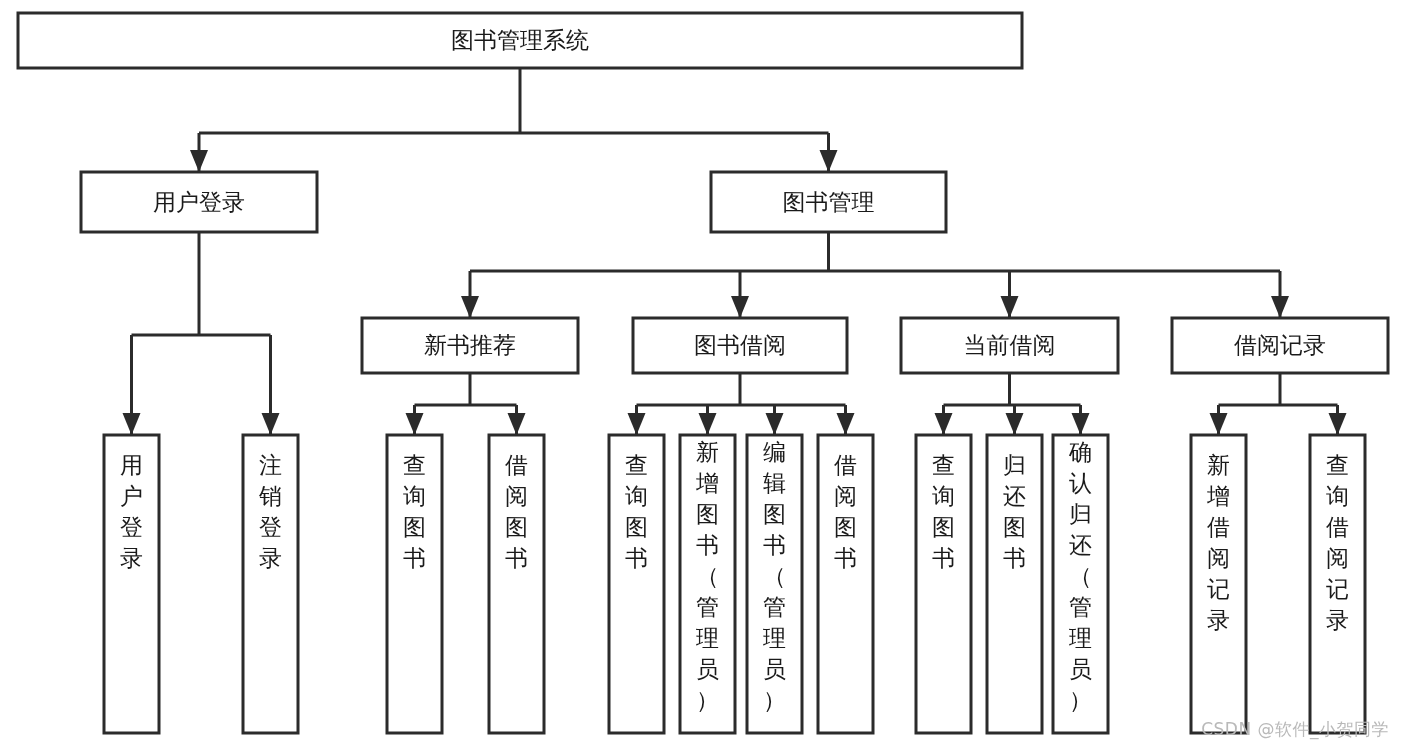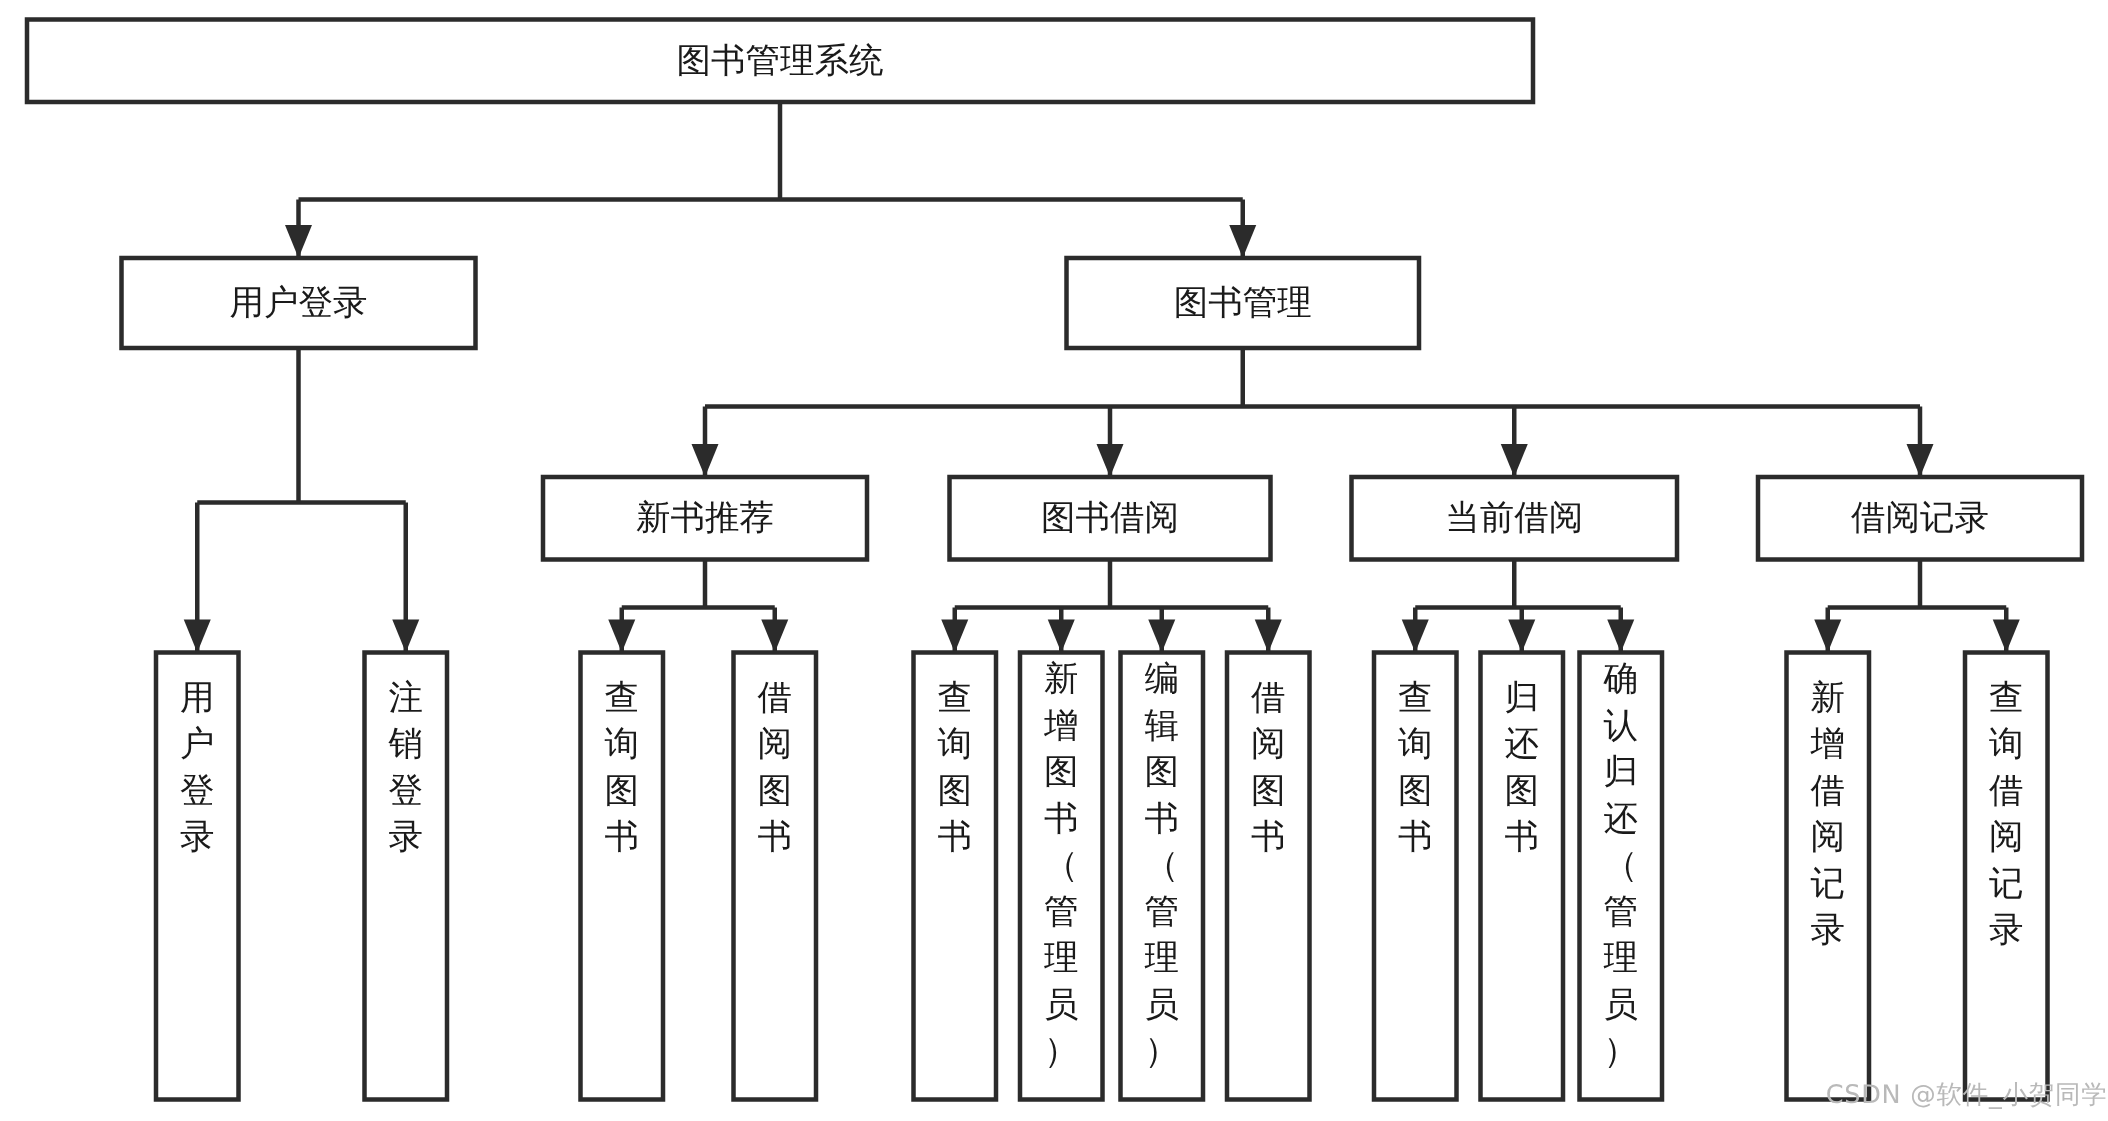--- a/index.html
+++ b/index.html
@@ -42,21 +42,21 @@
     stroke-width: 3;
     fill: none;
     stroke-linecap: butt;
   }
   .arrow-head {
     fill: #2b2b2b;
     stroke: none;
   }
   .watermark {
     position: absolute;
-    right: 0;
+    right: 16px;
     bottom: 6px;
     font-family: "DejaVu Sans", "Liberation Sans", sans-serif;
     font-size: 17px;
     color: #b9b9b9;
     white-space: nowrap;
     letter-spacing: 0.5px;
   }
 </style>
 </head>
 <body>

